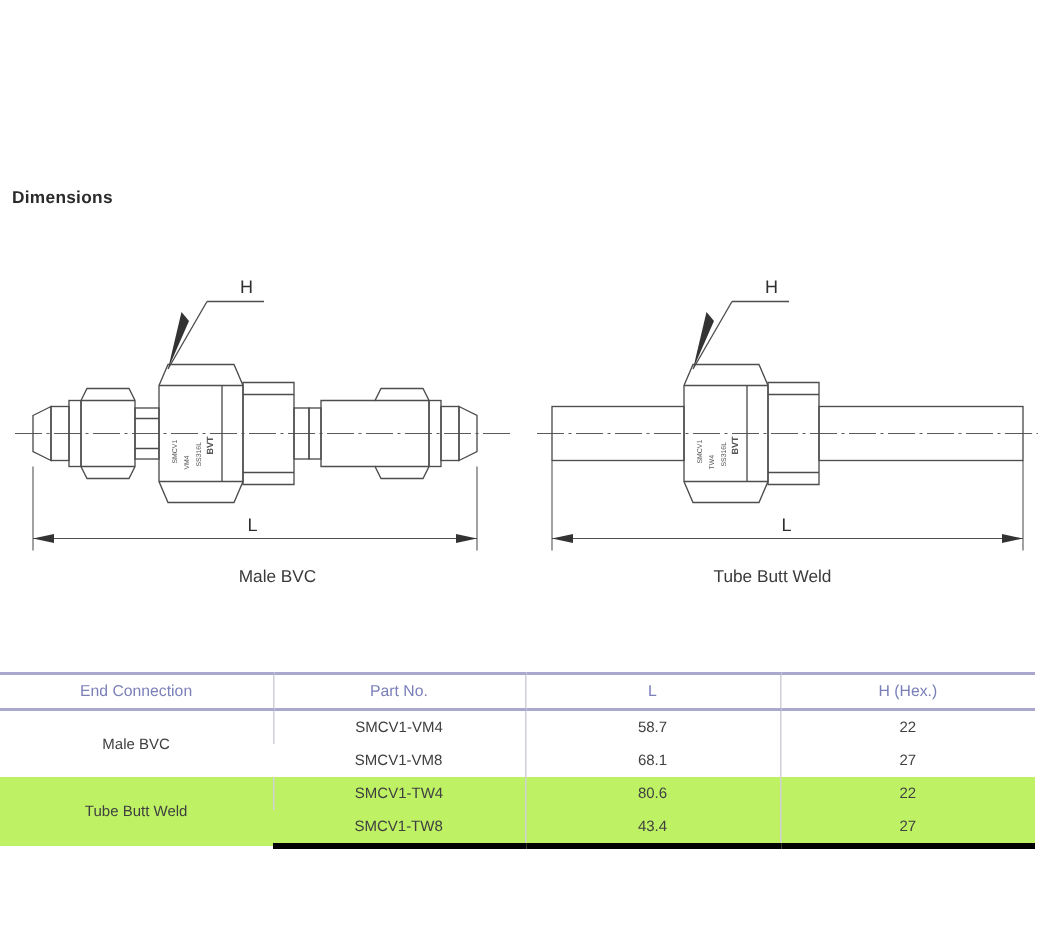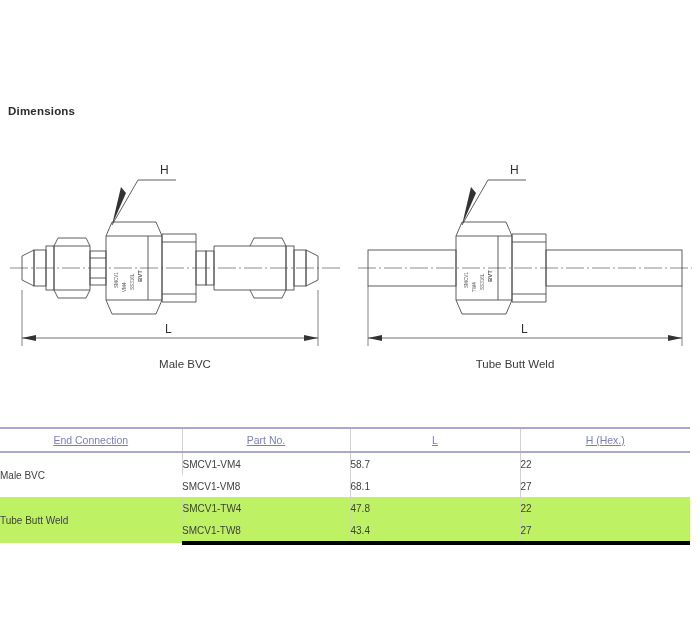--- a/index.html
+++ b/index.html
@@ -2,21 +2,21 @@
 <html><head>
 <meta charset="utf-8">
 <style>
   html,body{margin:0;padding:0;}
   body{
     width:700px;height:630px;background:#ffffff;
     font-family:"Liberation Sans",sans-serif;
     -webkit-font-smoothing:antialiased;
     position:relative;overflow:hidden;
   }
-  .page{position:relative;width:700px;height:514px;}
+  .page{position:relative;width:700px;height:514px;margin-top:21px;}
 
   
   .section-title{
     position:absolute;left:8px;top:105px;
     font-size:11.5px;font-weight:bold;color:#2b2b2b;
     letter-spacing:.2px;
   }
 
   
   .drawings{position:absolute;left:0;top:150px;width:700px;height:230px;}
@@ -42,26 +42,25 @@
   .dim-table col.c2{width:168px;}
   .dim-table col.c3{width:170px;}
   .dim-table col.c4{width:170px;}
 
   .dim-table thead th{
     font-size:10.5px;font-weight:normal;color:#7a7fb8;
     padding:5px 0 5px 0;text-align:center;
     border-top:2px solid #a9a9cf;
     border-bottom:2px solid #a9a9cf;
     background:#ffffff;
-    text-decoration:underline;
   }
   .dim-table thead th + th{border-left:1px solid #cfcfd8;}
 
   .dim-table tbody td{
-    font-size:10px;color:#404040;
+    font-size:10px;color:#404040;text-align:center;
     height:22px;padding:0;
     background:#ffffff;
   }
   .dim-table tbody td + td{border-left:1px solid #cfcfd8;}
   .dim-table tbody td.endconn{border-left:none;}
 
   .dim-table tbody tr.shaded td{background:#bef264;}
   .dim-table tbody tr.last td{border-bottom:4px solid #000000;}
 
   .dim-table td.endconn{vertical-align:middle;}
@@ -208,21 +207,21 @@
 
       <tr>
         <td>SMCV1-VM8</td>
         <td>68.1</td>
         <td>27</td>
       </tr>
 
       <tr class="shaded">
         <td class="endconn" rowspan="2">Tube Butt Weld</td>
         <td>SMCV1-TW4</td>
-        <td>47.8</td>
+        <td>80.6</td>
         <td>22</td>
       </tr>
 
       <tr class="shaded last">
         <td>SMCV1-TW8</td>
         <td>43.4</td>
         <td>27</td>
       </tr>
 
     </tbody>

